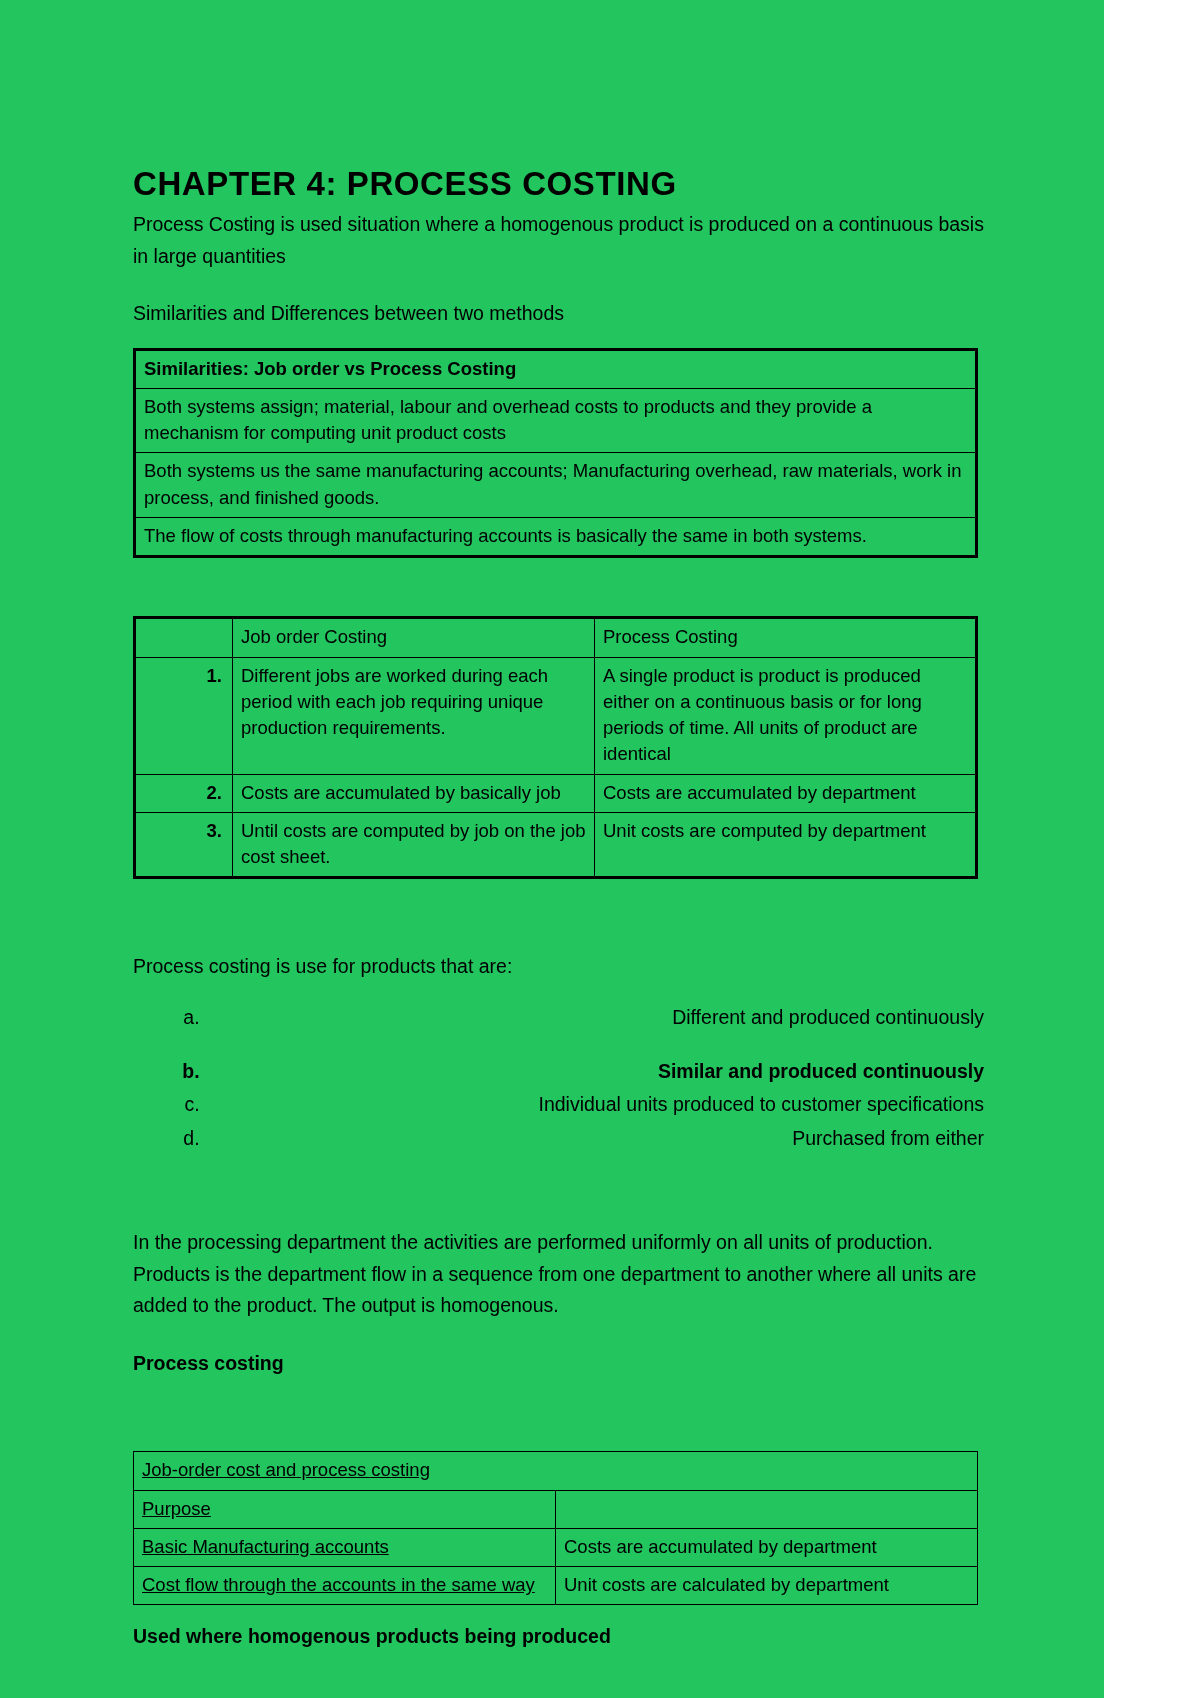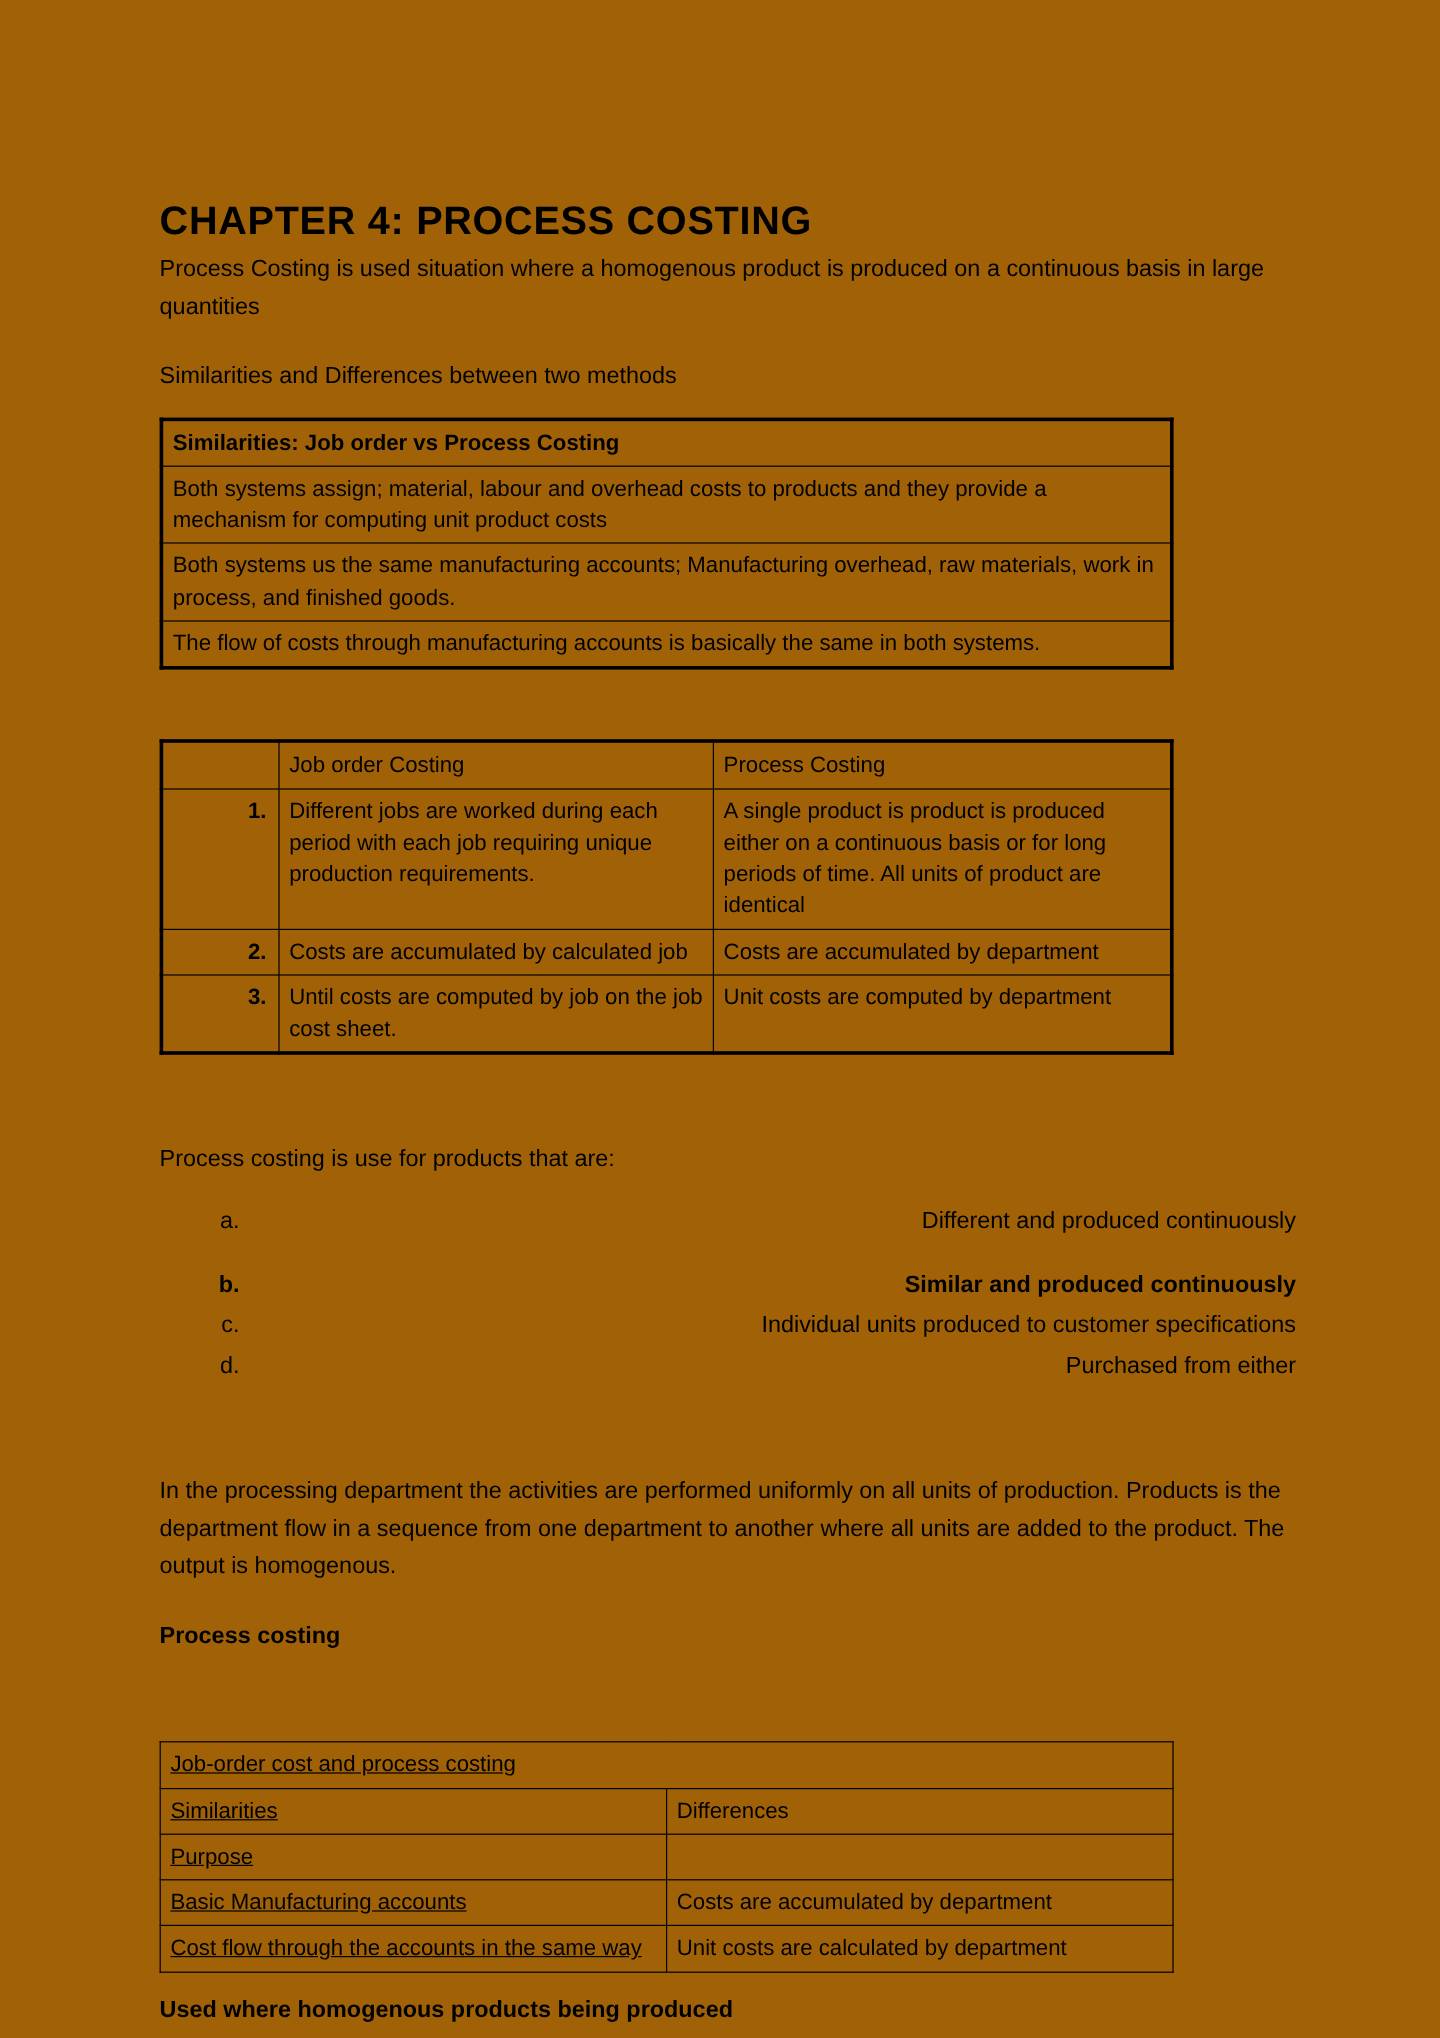--- a/index.html
+++ b/index.html
@@ -9,23 +9,23 @@
   }
   body {
     width: 1200px;
     height: 1698px;
     font-family: "Liberation Sans", sans-serif;
     color: #000000;
     -webkit-font-smoothing: none;
   }
   #page {
     position: relative;
-    width: 1200px;
+    width: 1104px;
     height: 1698px;
-    background: #a16207;
+    background: #22c55e;
     box-sizing: border-box;
     padding: 165px 120px 0 133px;
   }
   .doc-title {
     font-size: 33px;
     font-weight: bold;
     letter-spacing: 0.6px;
     line-height: 1.15;
     margin: 0 0 6px 0;
   }
@@ -123,21 +123,21 @@
         <td class="col-a">Job order Costing</td>
         <td class="col-b">Process Costing</td>
       </tr>
       <tr>
         <td class="num">1.</td>
         <td class="col-a">Different jobs are worked during each period with each job requiring unique production requirements.</td>
         <td class="col-b">A single product is product is produced either on a continuous basis or for long periods of time. All units of product are identical</td>
       </tr>
       <tr>
         <td class="num">2.</td>
-        <td class="col-a">Costs are accumulated by calculated job</td>
+        <td class="col-a">Costs are accumulated by basically job</td>
         <td class="col-b">Costs are accumulated by department</td>
       </tr>
       <tr>
         <td class="num">3.</td>
         <td class="col-a">Until costs are computed by job on the job cost sheet.</td>
         <td class="col-b">Unit costs are computed by department</td>
       </tr>
     </tbody>
   </table>
 
@@ -163,24 +163,20 @@
   <p class="body-text bold">Process costing</p>
 
   <div class="gap-xxl"></div>
 
   <table class="doc-table t3">
     <tbody>
       <tr>
         <td class="col-l" colspan="2">Job-order cost and process costing</td>
       </tr>
       <tr>
-        <td class="col-l">Similarities</td>
-        <td>Differences</td>
-      </tr>
-      <tr>
         <td class="col-l">Purpose</td>
         <td>&nbsp;</td>
       </tr>
       <tr>
         <td class="col-l">Basic Manufacturing accounts</td>
         <td>Costs are accumulated by department</td>
       </tr>
       <tr>
         <td class="col-l">Cost flow through the accounts in the same way</td>
         <td>Unit costs are calculated by department</td>

